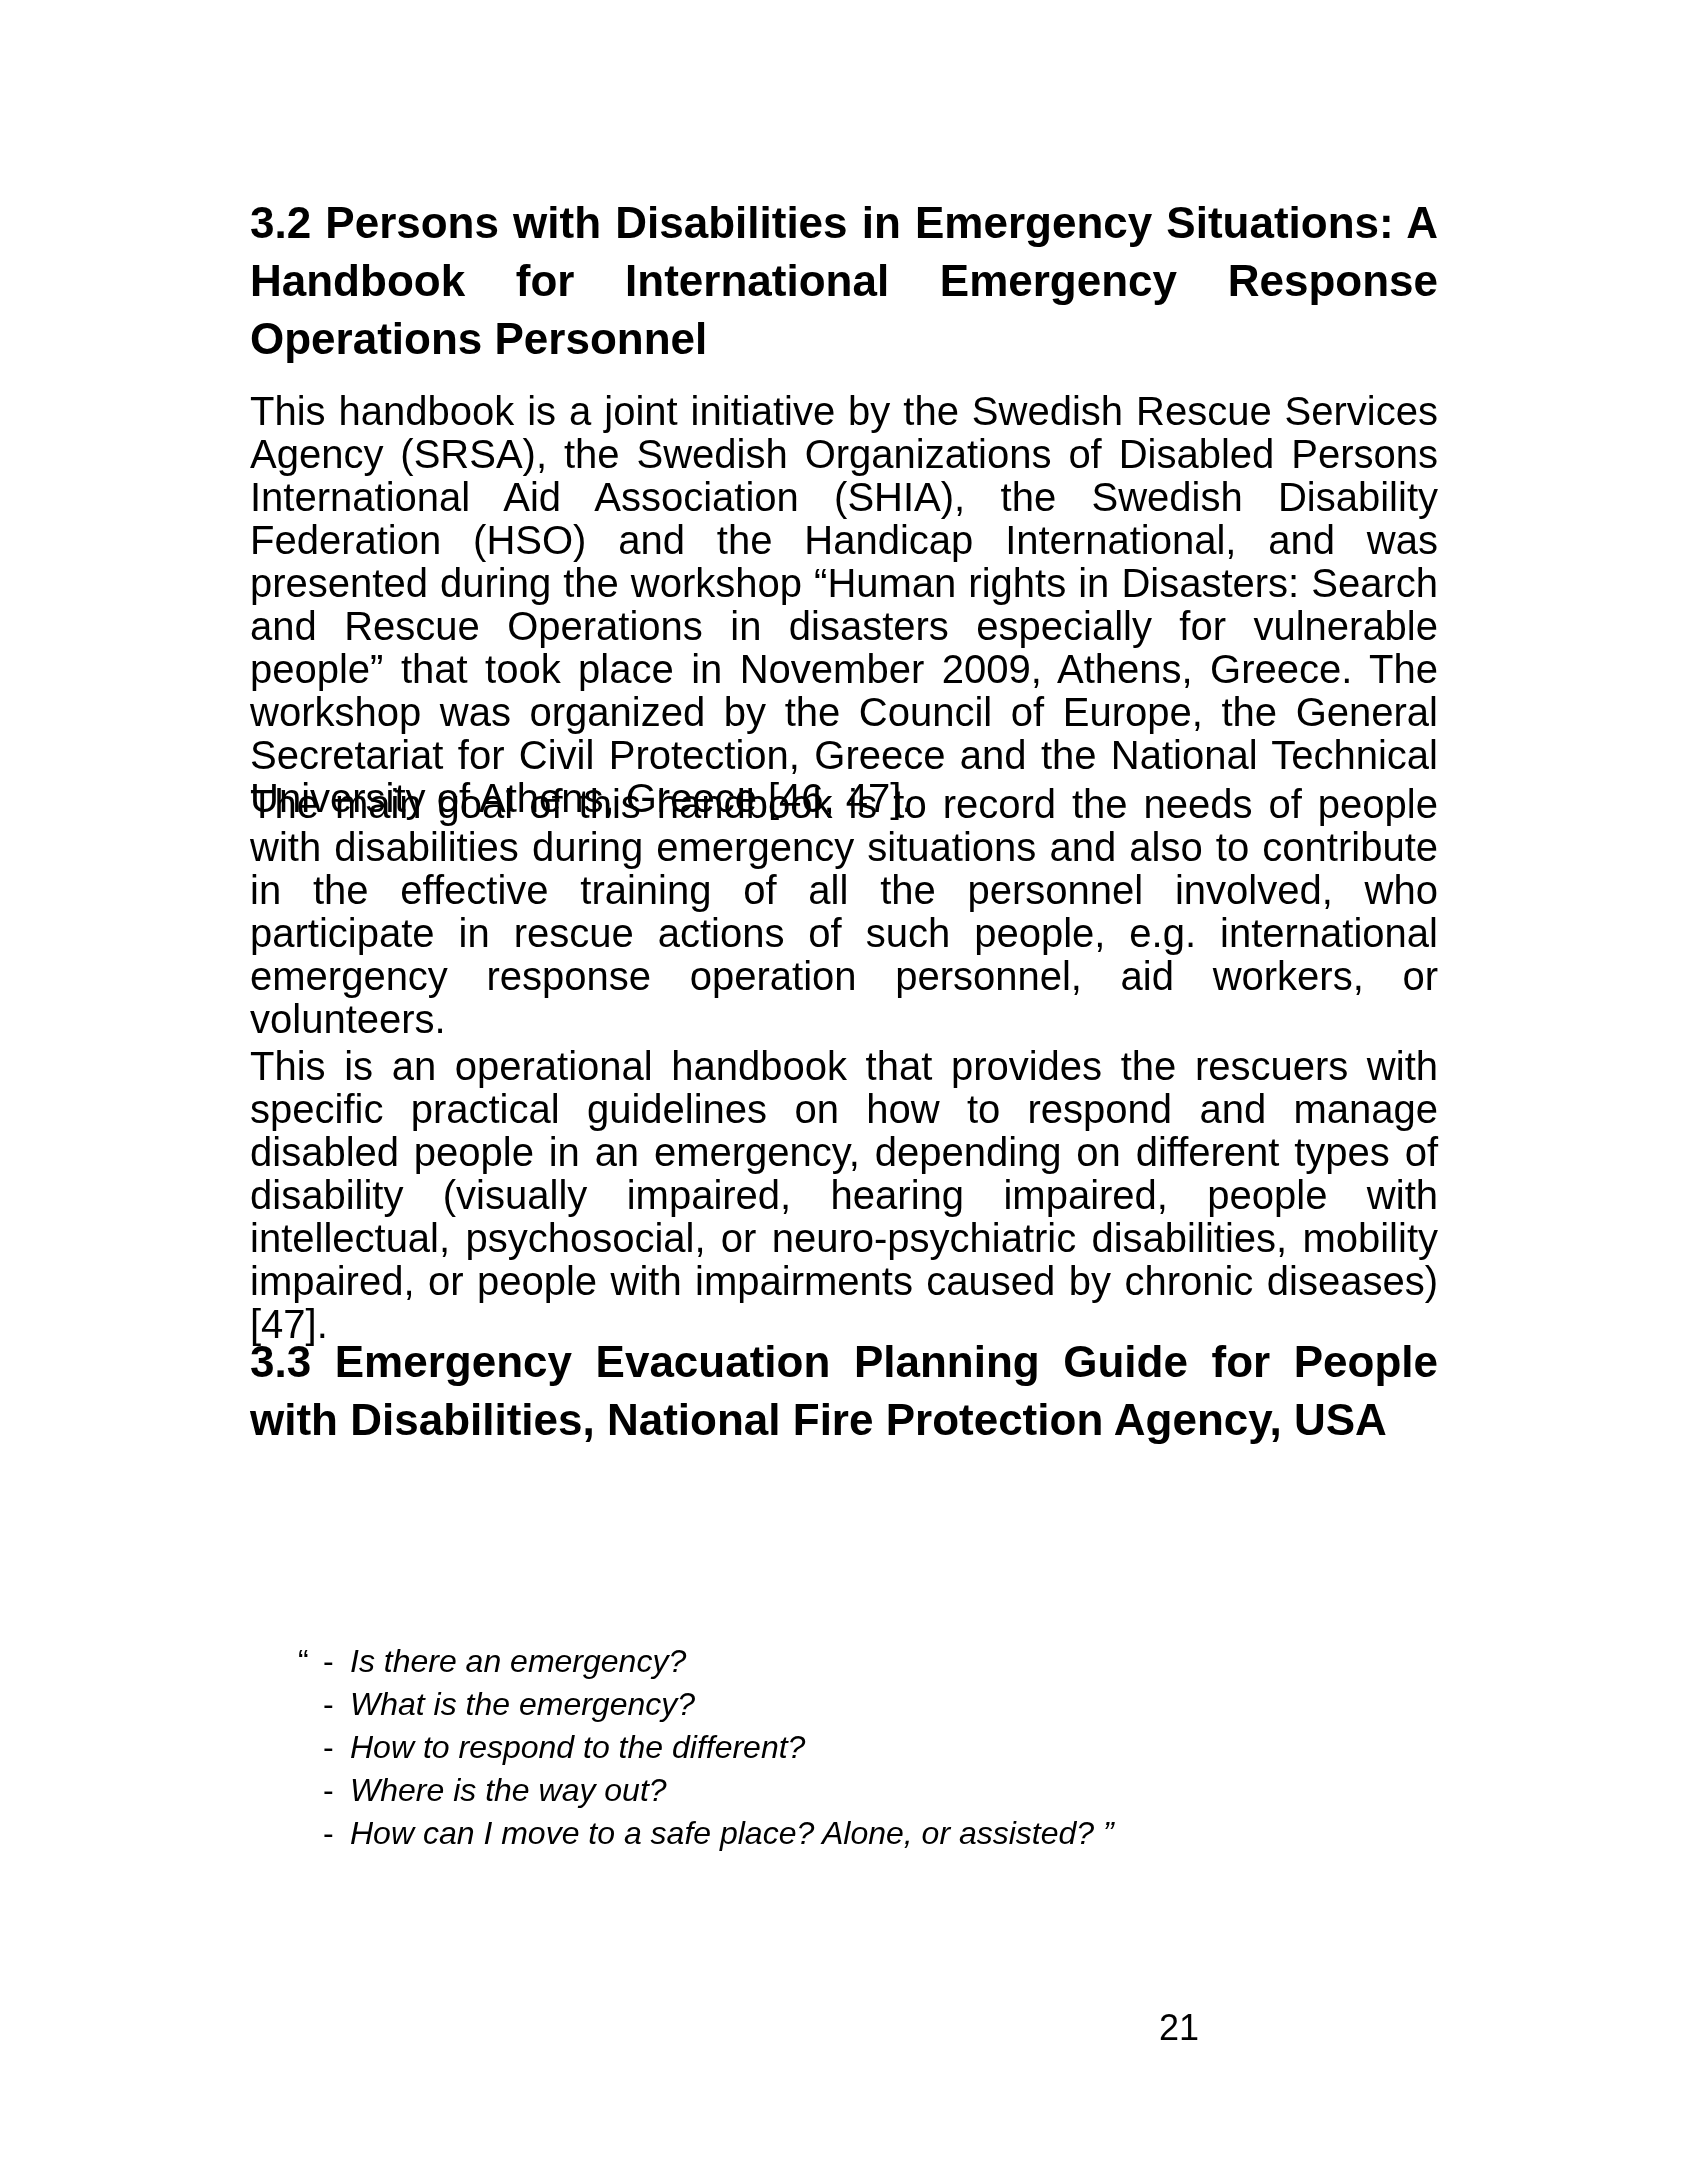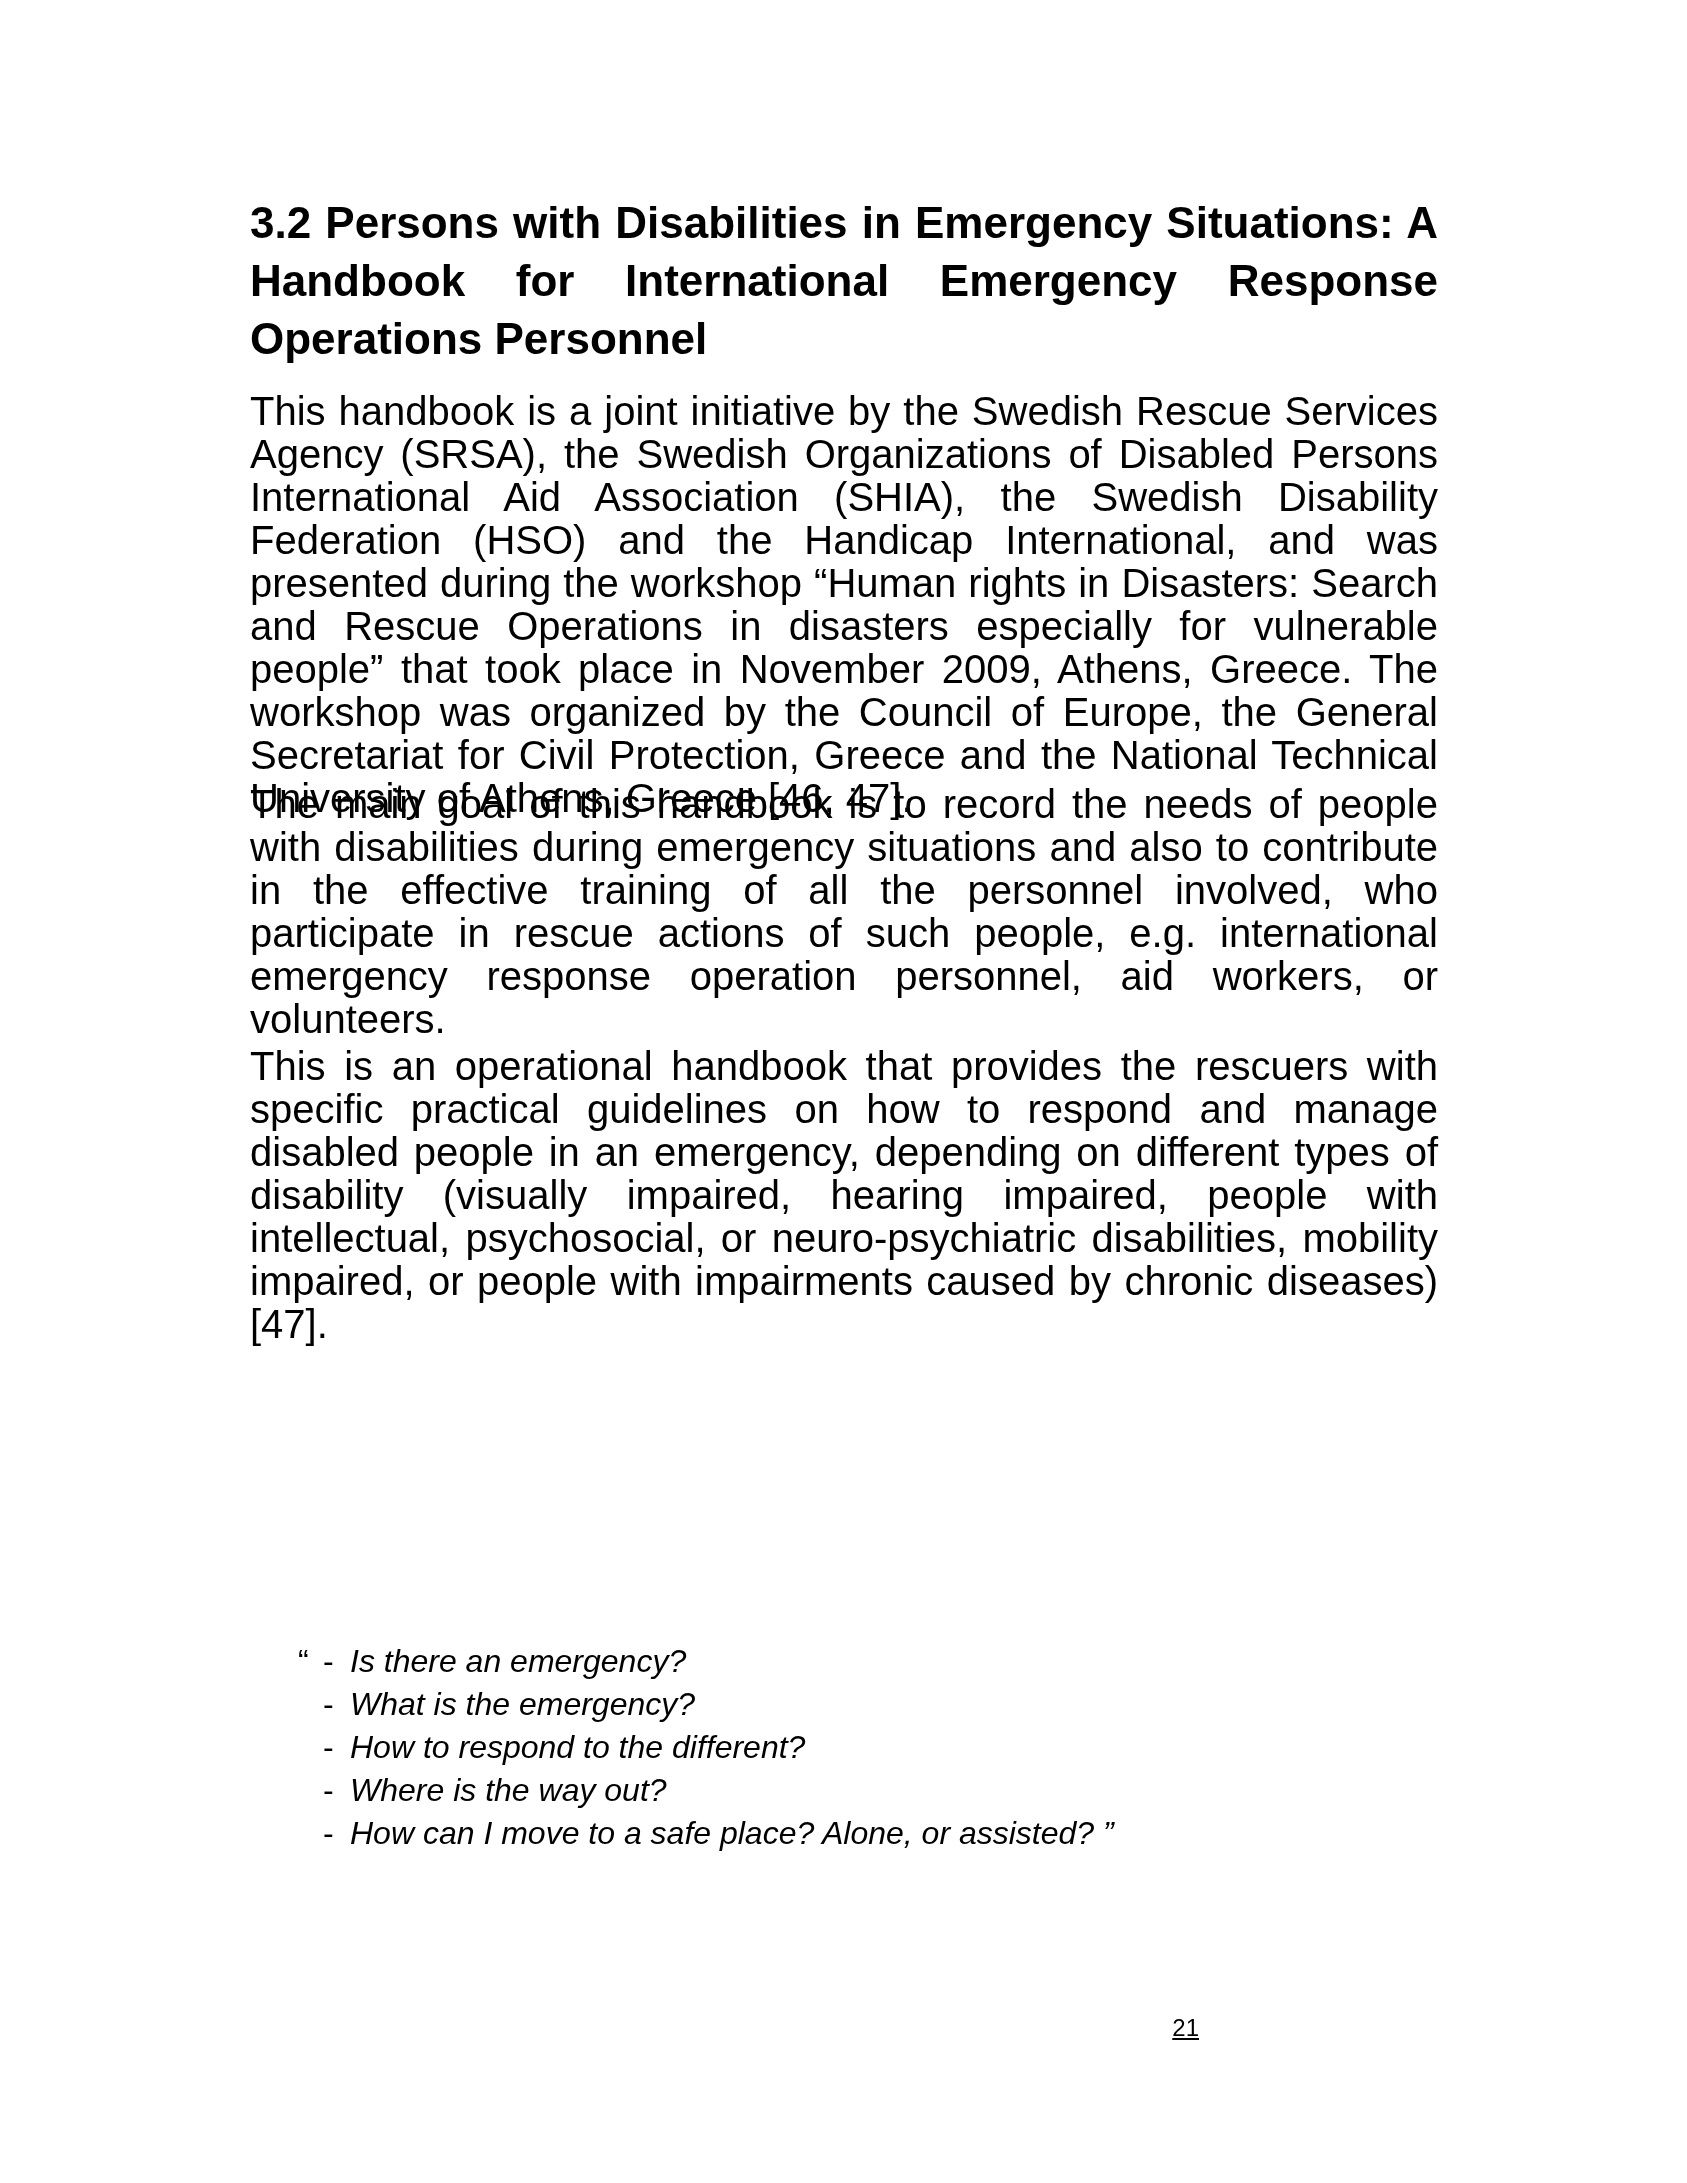--- a/index.html
+++ b/index.html
@@ -67,39 +67,39 @@
     position: absolute;
     left: 25px;
     top: 0;
   }
   .quote-list .q-text {
     font-style: italic;
   }
   .page-number {
     position: absolute;
     right: 251px;
-    font-size: 24px;
+    font-size: 36px;
     line-height: 43px;
     text-align: right;
-    text-decoration: underline;
   }
 </style>
 </head>
 <body>
 
 <div class="page">
 
   <h2 class="block section-heading" style="top:194px;">3.2 Persons with Disabilities in Emergency Situations: A Handbook for International Emergency Response Operations Personnel</h2>
 
   <p class="block body-para" style="top:390px;">This handbook is a joint initiative by the Swedish Rescue Services Agency (SRSA), the Swedish Organizations of Disabled Persons International Aid Association (SHIA), the Swedish Disability Federation (HSO) and the Handicap International, and was presented during the workshop “Human rights in Disasters: Search and Rescue Operations in disasters especially for vulnerable people” that took place in November 2009, Athens, Greece. The workshop was organized by the Council of Europe, the General Secretariat for Civil Protection, Greece and the National Technical University of Athens, Greece [46, 47].</p>
 
   <p class="block body-para" style="top:783px;">The main goal of this handbook is to record the needs of people with disabilities during emergency situations and also to contribute in the effective training of all the personnel involved, who participate in rescue actions of such people, e.g. international emergency response operation personnel, aid workers, or volunteers.</p>
 
   <p class="block body-para" style="top:1045px;">This is an operational handbook that provides the rescuers with specific practical guidelines on how to respond and manage disabled people in an emergency, depending on different types of disability (visually impaired, hearing impaired, people with intellectual, psychosocial, or neuro-psychiatric disabilities, mobility impaired, or people with impairments caused by chronic diseases) [47].</p>
 
+  <h2 class="block section-heading" style="top:1333px;">3.3 Emergency Evacuation Planning Guide for People with Disabilities, National Fire Protection Agency, USA</h2>
 
 
   <ul class="quote-list" style="top:1640px;">
     <li>
       <span class="open-quote">“</span>
       <span class="dash">-</span>
       <span class="q-text">Is there an emergency?</span>
     </li>
     <li>
       <span class="dash">-</span>

